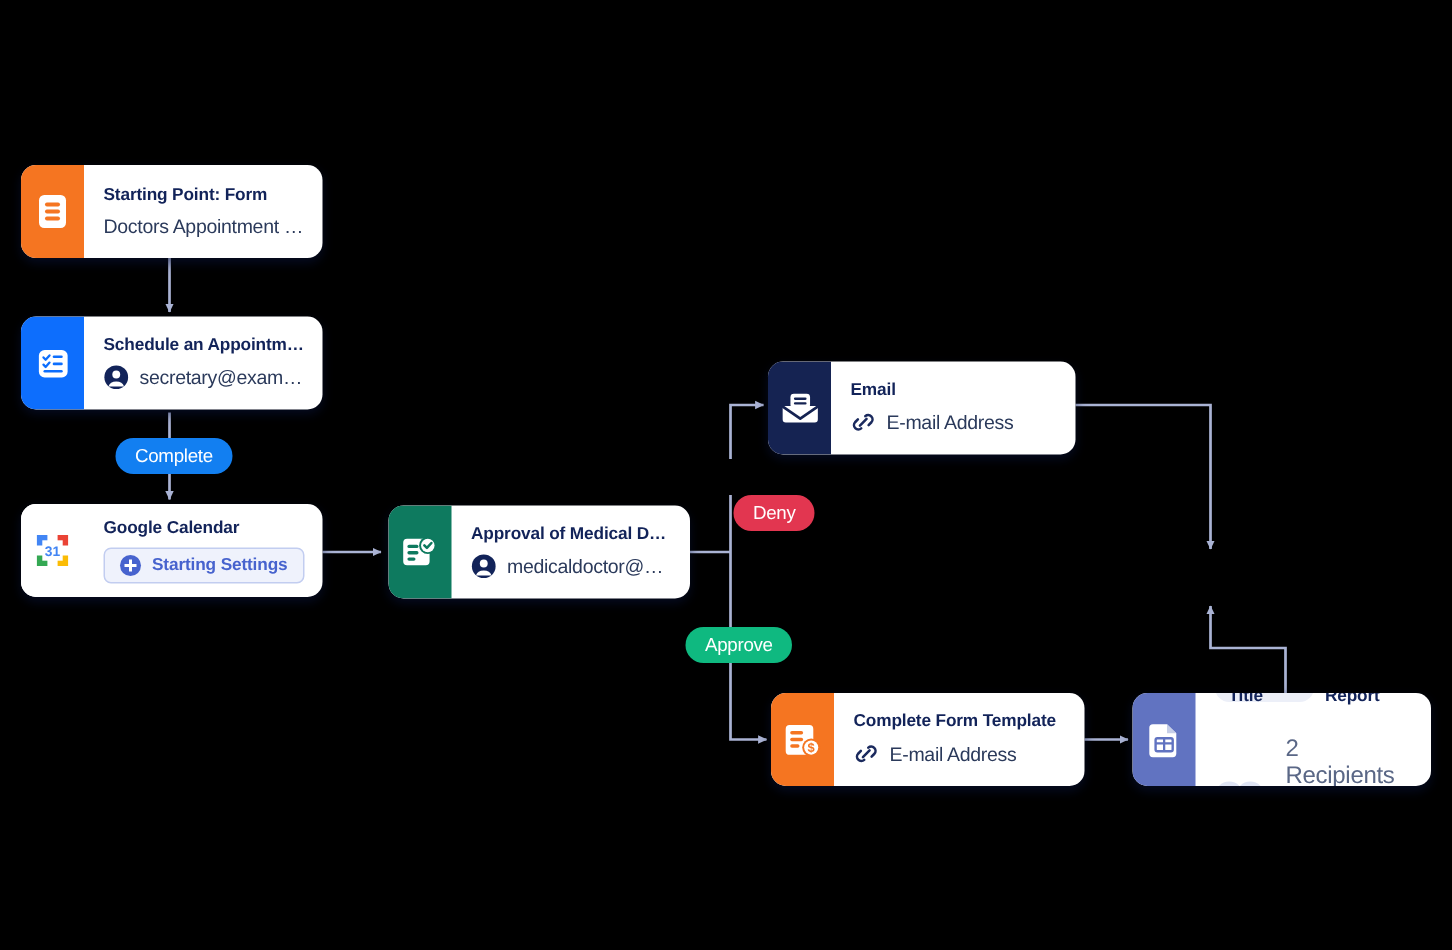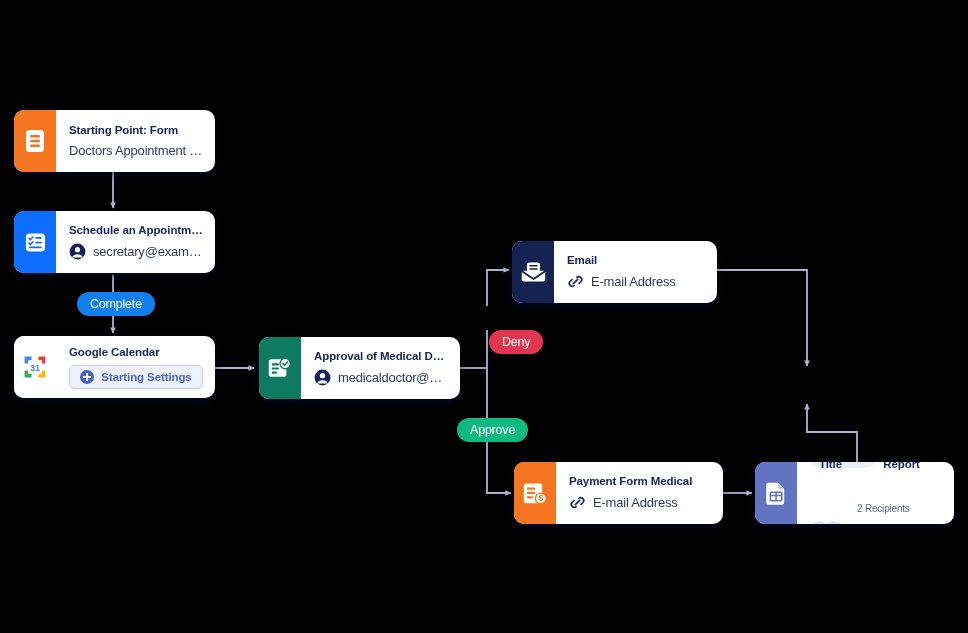--- a/index.html
+++ b/index.html
@@ -205,21 +205,21 @@
     background: #dfe4f4;
     display: flex;
     align-items: center;
     justify-content: center;
     font-size: 9.5px;
     font-weight: bold;
     color: #3c4f8e;
   }
   .av + .av { margin-left: -5px; }
   .recipients {
-    font-size: 10px;
+    font-size: 16px;
     color: #5a6786;
     margin-left: 7px;
     letter-spacing: -0.2px;
   }
 
   .muted-person { flex: 0 0 auto; }
 </style>
 </head>
 <body>
 
@@ -379,21 +379,21 @@
                  h-13.2 a2.6 2.6 0 0 1 -2.6 -2.6 v-14.6 a2.6 2.6 0 0 1 2.6 -2.6 z" fill="#ffffff"></path>
         <rect x="3.8" y="6.4" width="8.6" height="2.3" rx="1.15" fill="#F57521"></rect>
         <rect x="3.8" y="10.8" width="8.6" height="2.3" rx="1.15" fill="#F57521"></rect>
         <rect x="3.8" y="15.2" width="6.2" height="2.3" rx="1.15" fill="#F57521"></rect>
         <circle cx="17.8" cy="17.4" r="6.0" fill="#F57521"></circle>
         <circle cx="17.8" cy="17.4" r="4.7" fill="#ffffff"></circle>
         <text x="17.8" y="20.4" text-anchor="middle" font-family="'Liberation Sans', sans-serif" font-size="8.6" font-weight="bold" fill="#F57521">$</text>
       </svg>
     </div>
     <div class="node-body">
-      <div class="node-title">Payment Form Medical</div>
+      <div class="node-title">Complete Form Template</div>
       <div class="node-sub-row">
         <svg class="muted-person" width="17" height="17" viewBox="0 0 20 20" aria-hidden="true">
           <g stroke="#1b2a5e" stroke-width="2" fill="none" stroke-linecap="round">
             <path d="M11.6 5.2 a3.4 3.4 0 0 1 4.8 4.8 l-2.2 2.2"></path>
             <path d="M8.4 14.8 a3.4 3.4 0 0 1 -4.8 -4.8 l2.2 -2.2"></path>
             <path d="M7.4 12.6 l5.2 -5.2"></path>
           </g>
         </svg>
         <div class="node-sub">E-mail Address</div>
       </div>

